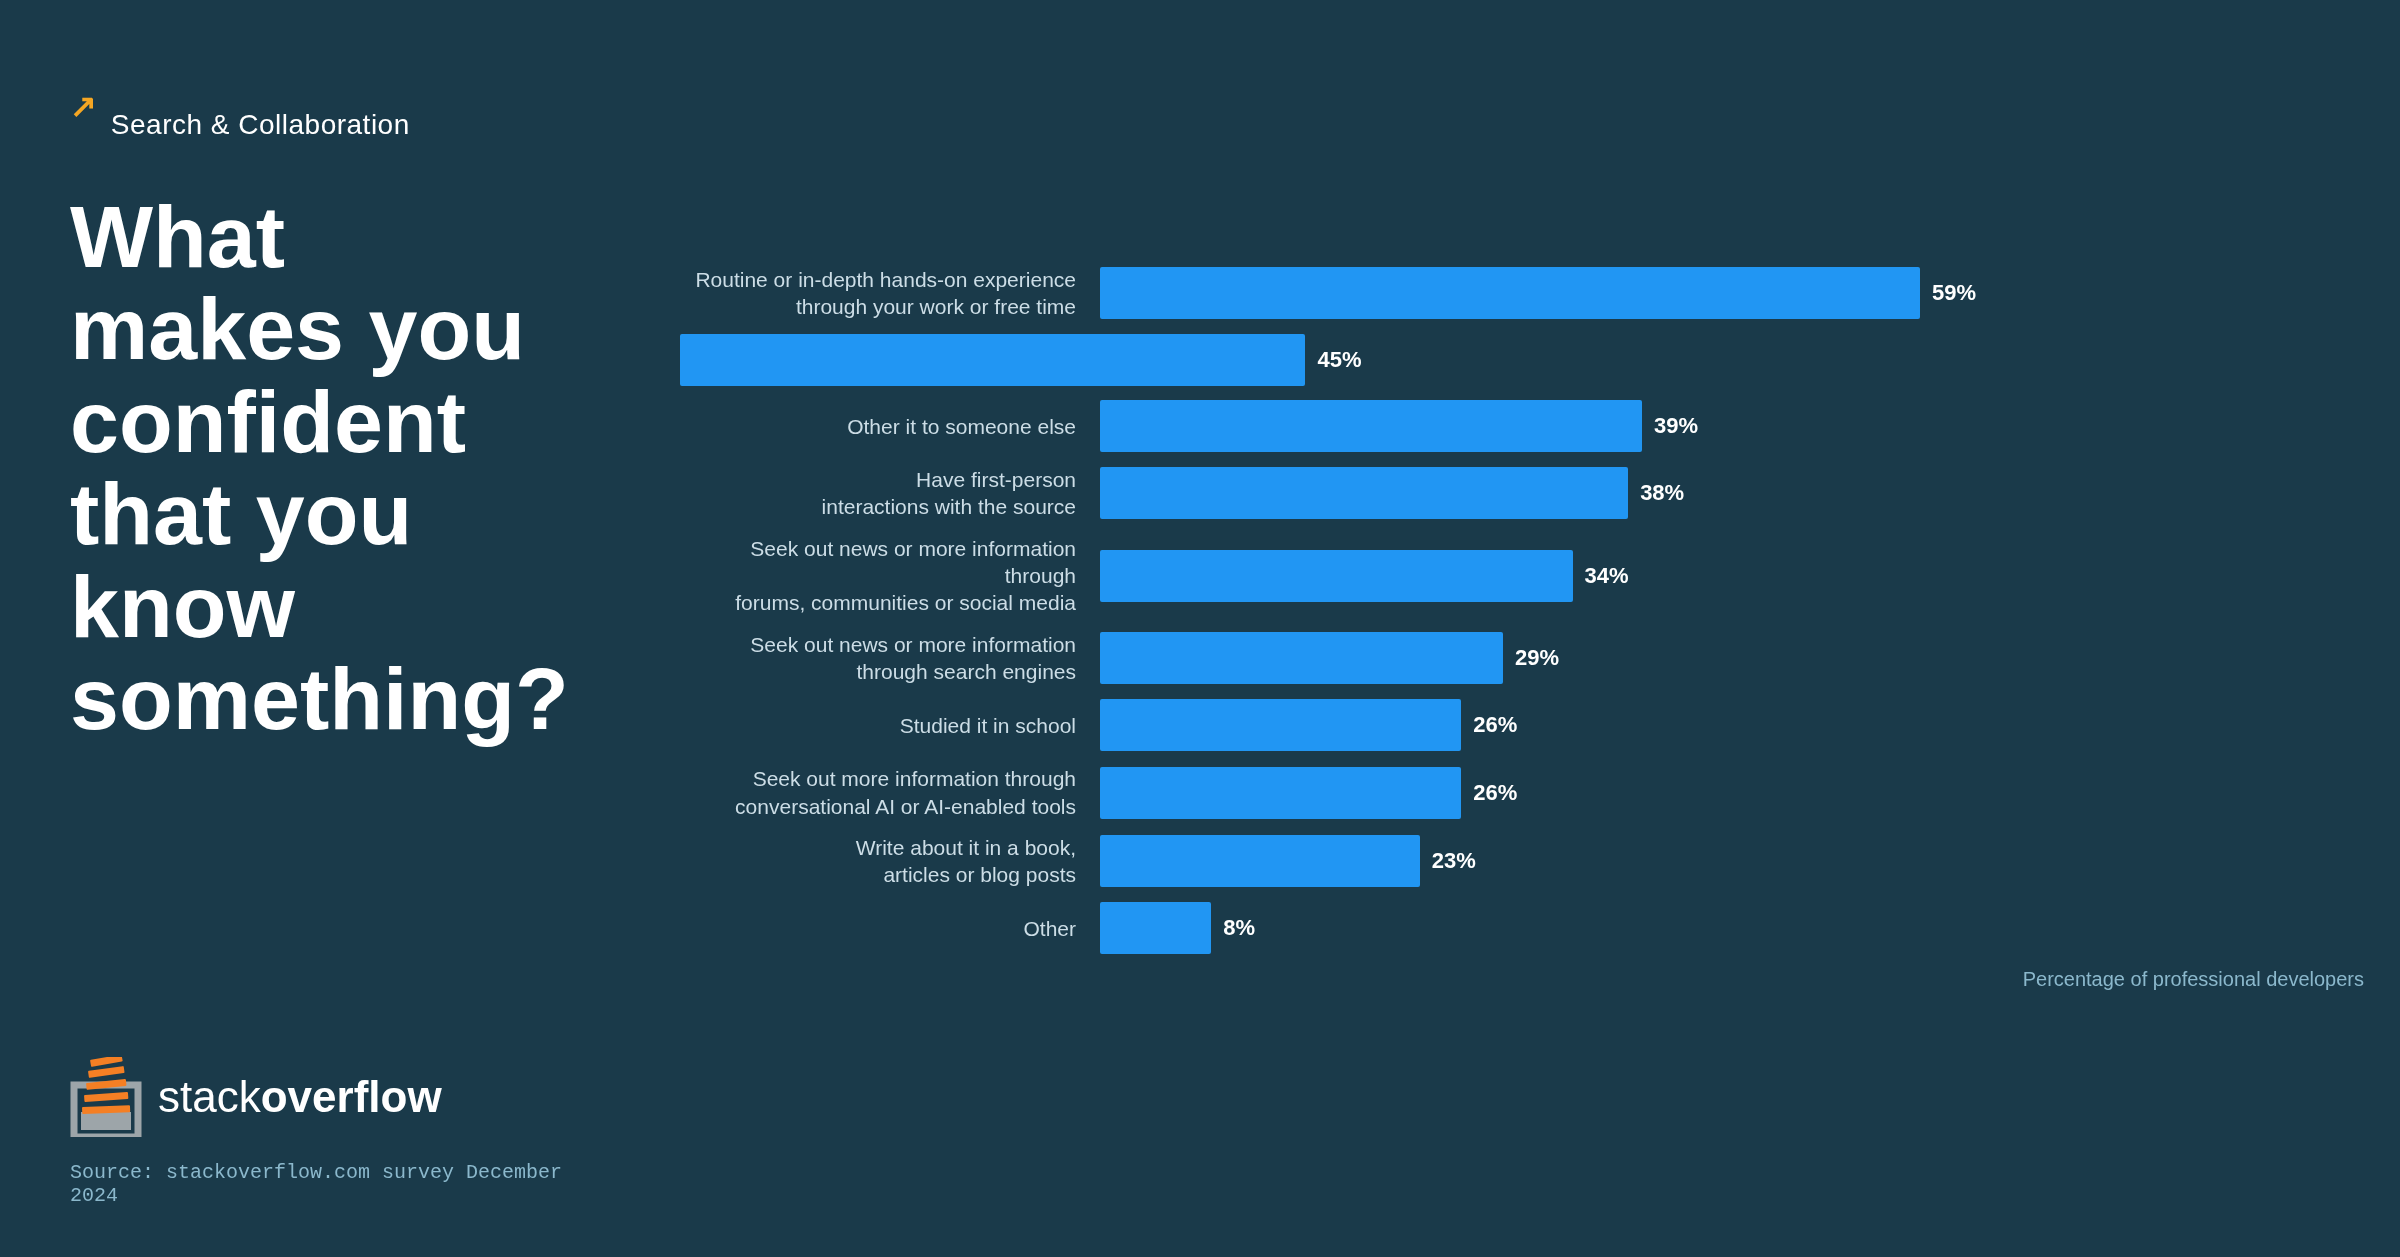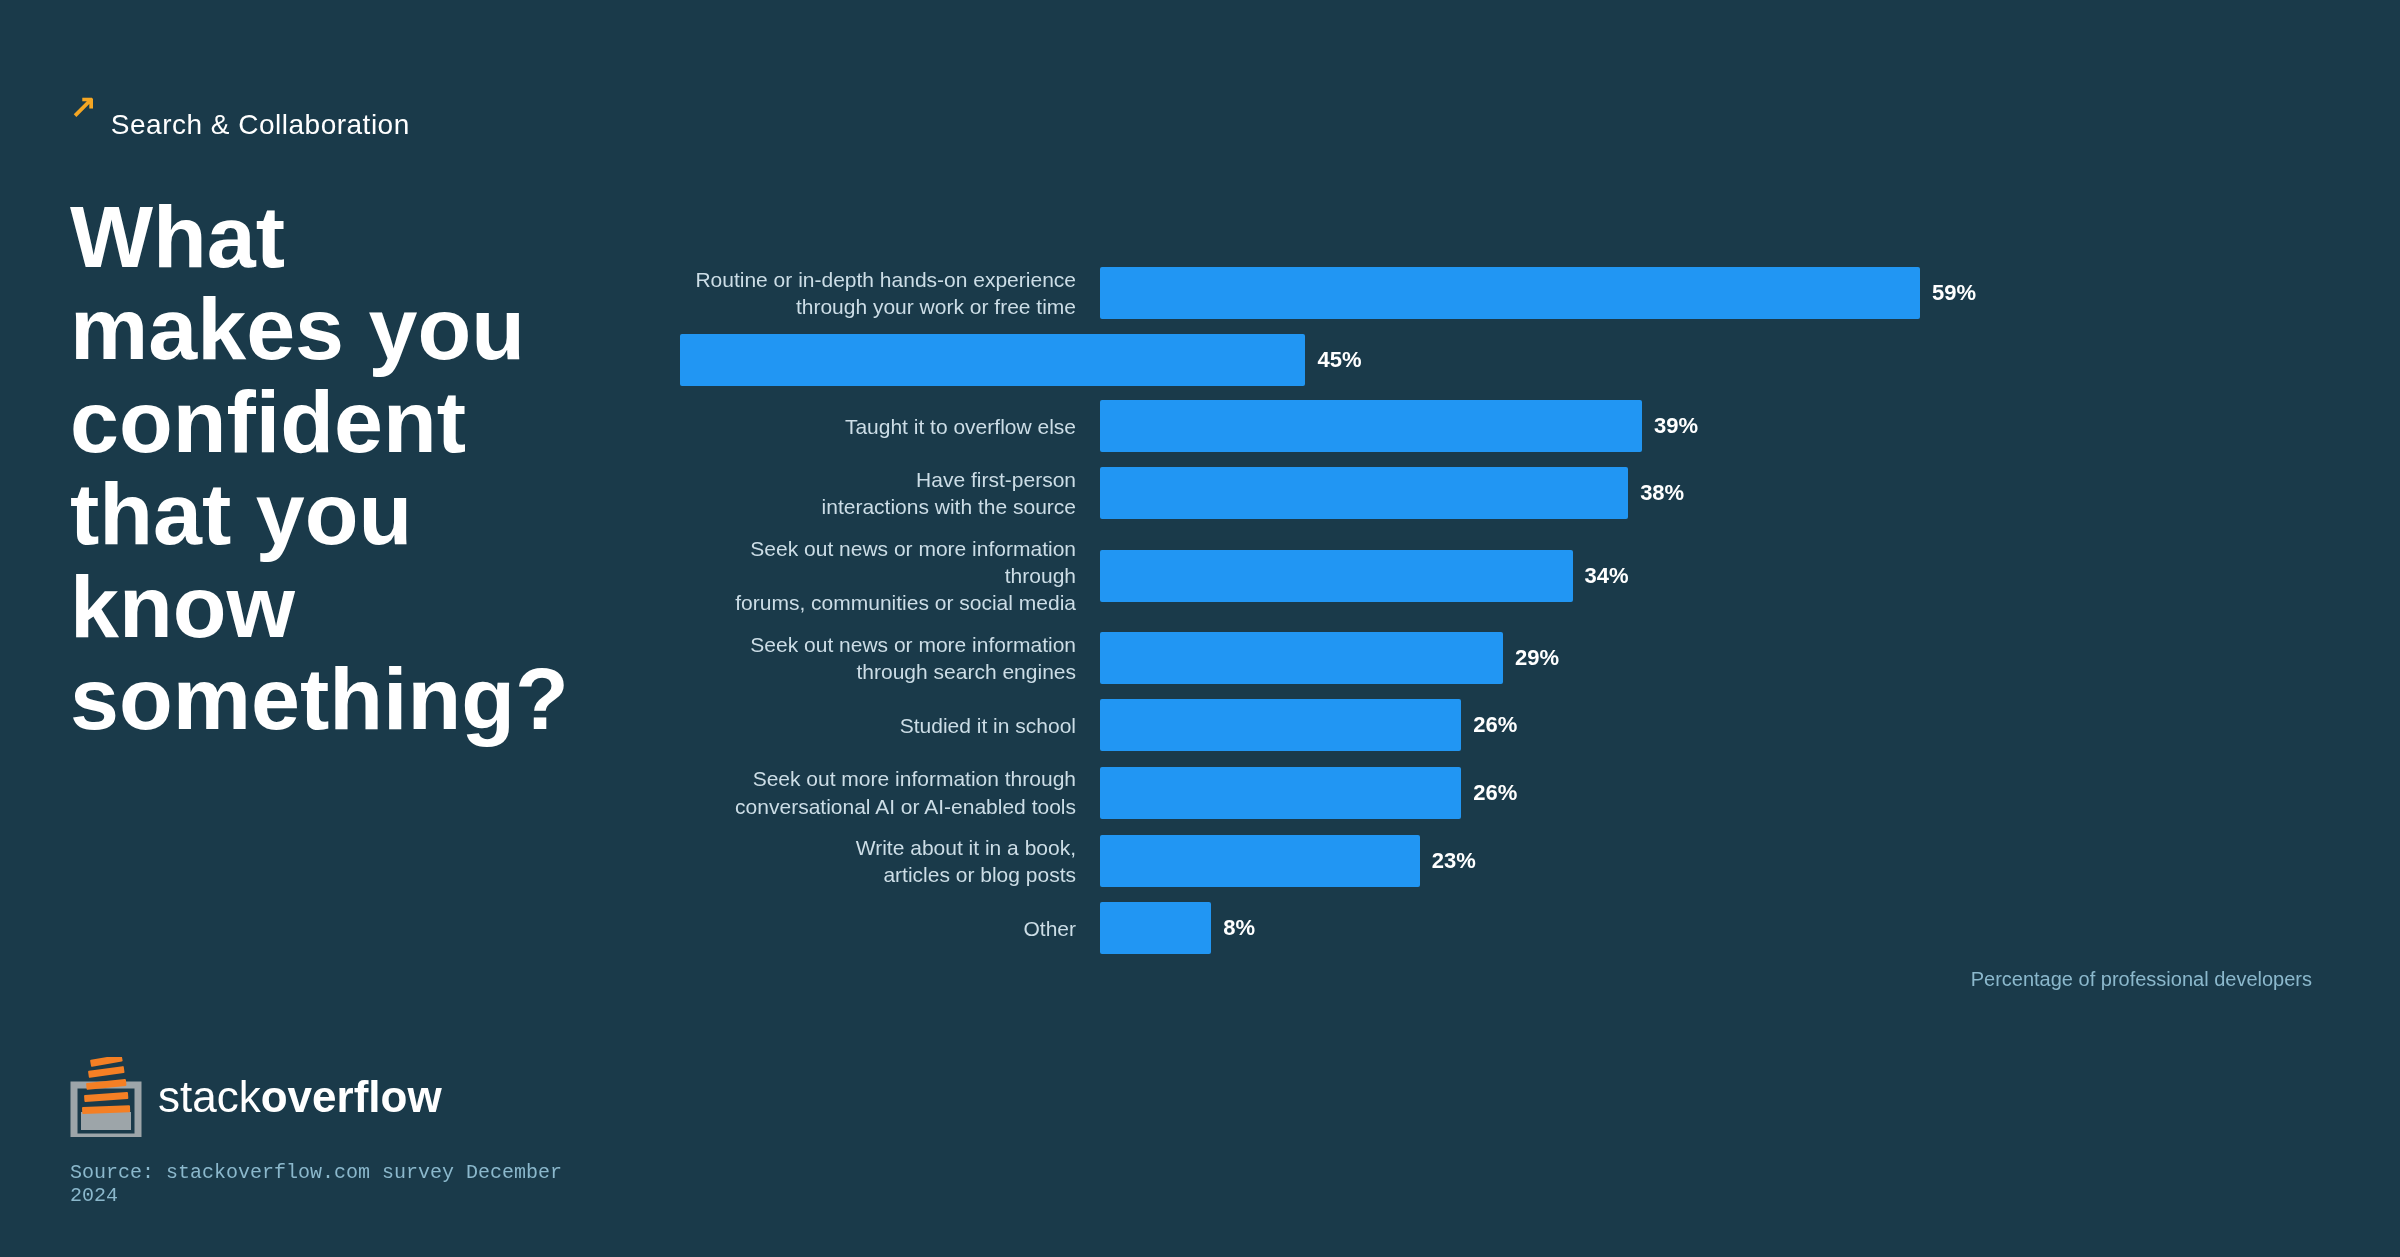--- a/index.html
+++ b/index.html
@@ -54,21 +54,21 @@
       gap: 16px;
       margin-bottom: 24px;
     }
     .source-text {
       font-size: 20px;
       color: #8bb8cc;
       font-family: 'Courier New', monospace;
     }
     .right-panel {
       flex: 1;
-      padding: 60px 88px 60px 60px;
+      padding: 60px 36px 60px 60px;
       display: flex;
       flex-direction: column;
       justify-content: center;
     }
     .chart-container {
       display: flex;
       flex-direction: column;
       gap: 0px;
       width: 100%;
     }
@@ -154,21 +154,21 @@
           <div class="bar-value">59%</div>
         </div>
       </div>
       <div class="chart-row">
         <div class="bar-wrapper">
           <div class="bar" style="width: 625.424px;"></div>
           <div class="bar-value">45%</div>
         </div>
       </div>
       <div class="chart-row">
-        <div class="bar-label">Taught it to overflow else</div>
+        <div class="bar-label">Other it to someone else</div>
         <div class="bar-wrapper">
           <div class="bar" style="width: 542.034px;"></div>
           <div class="bar-value">39%</div>
         </div>
       </div>
       <div class="chart-row">
         <div class="bar-label">Have first-person<br>interactions with the source</div>
         <div class="bar-wrapper">
           <div class="bar" style="width: 528.136px;"></div>
           <div class="bar-value">38%</div>

